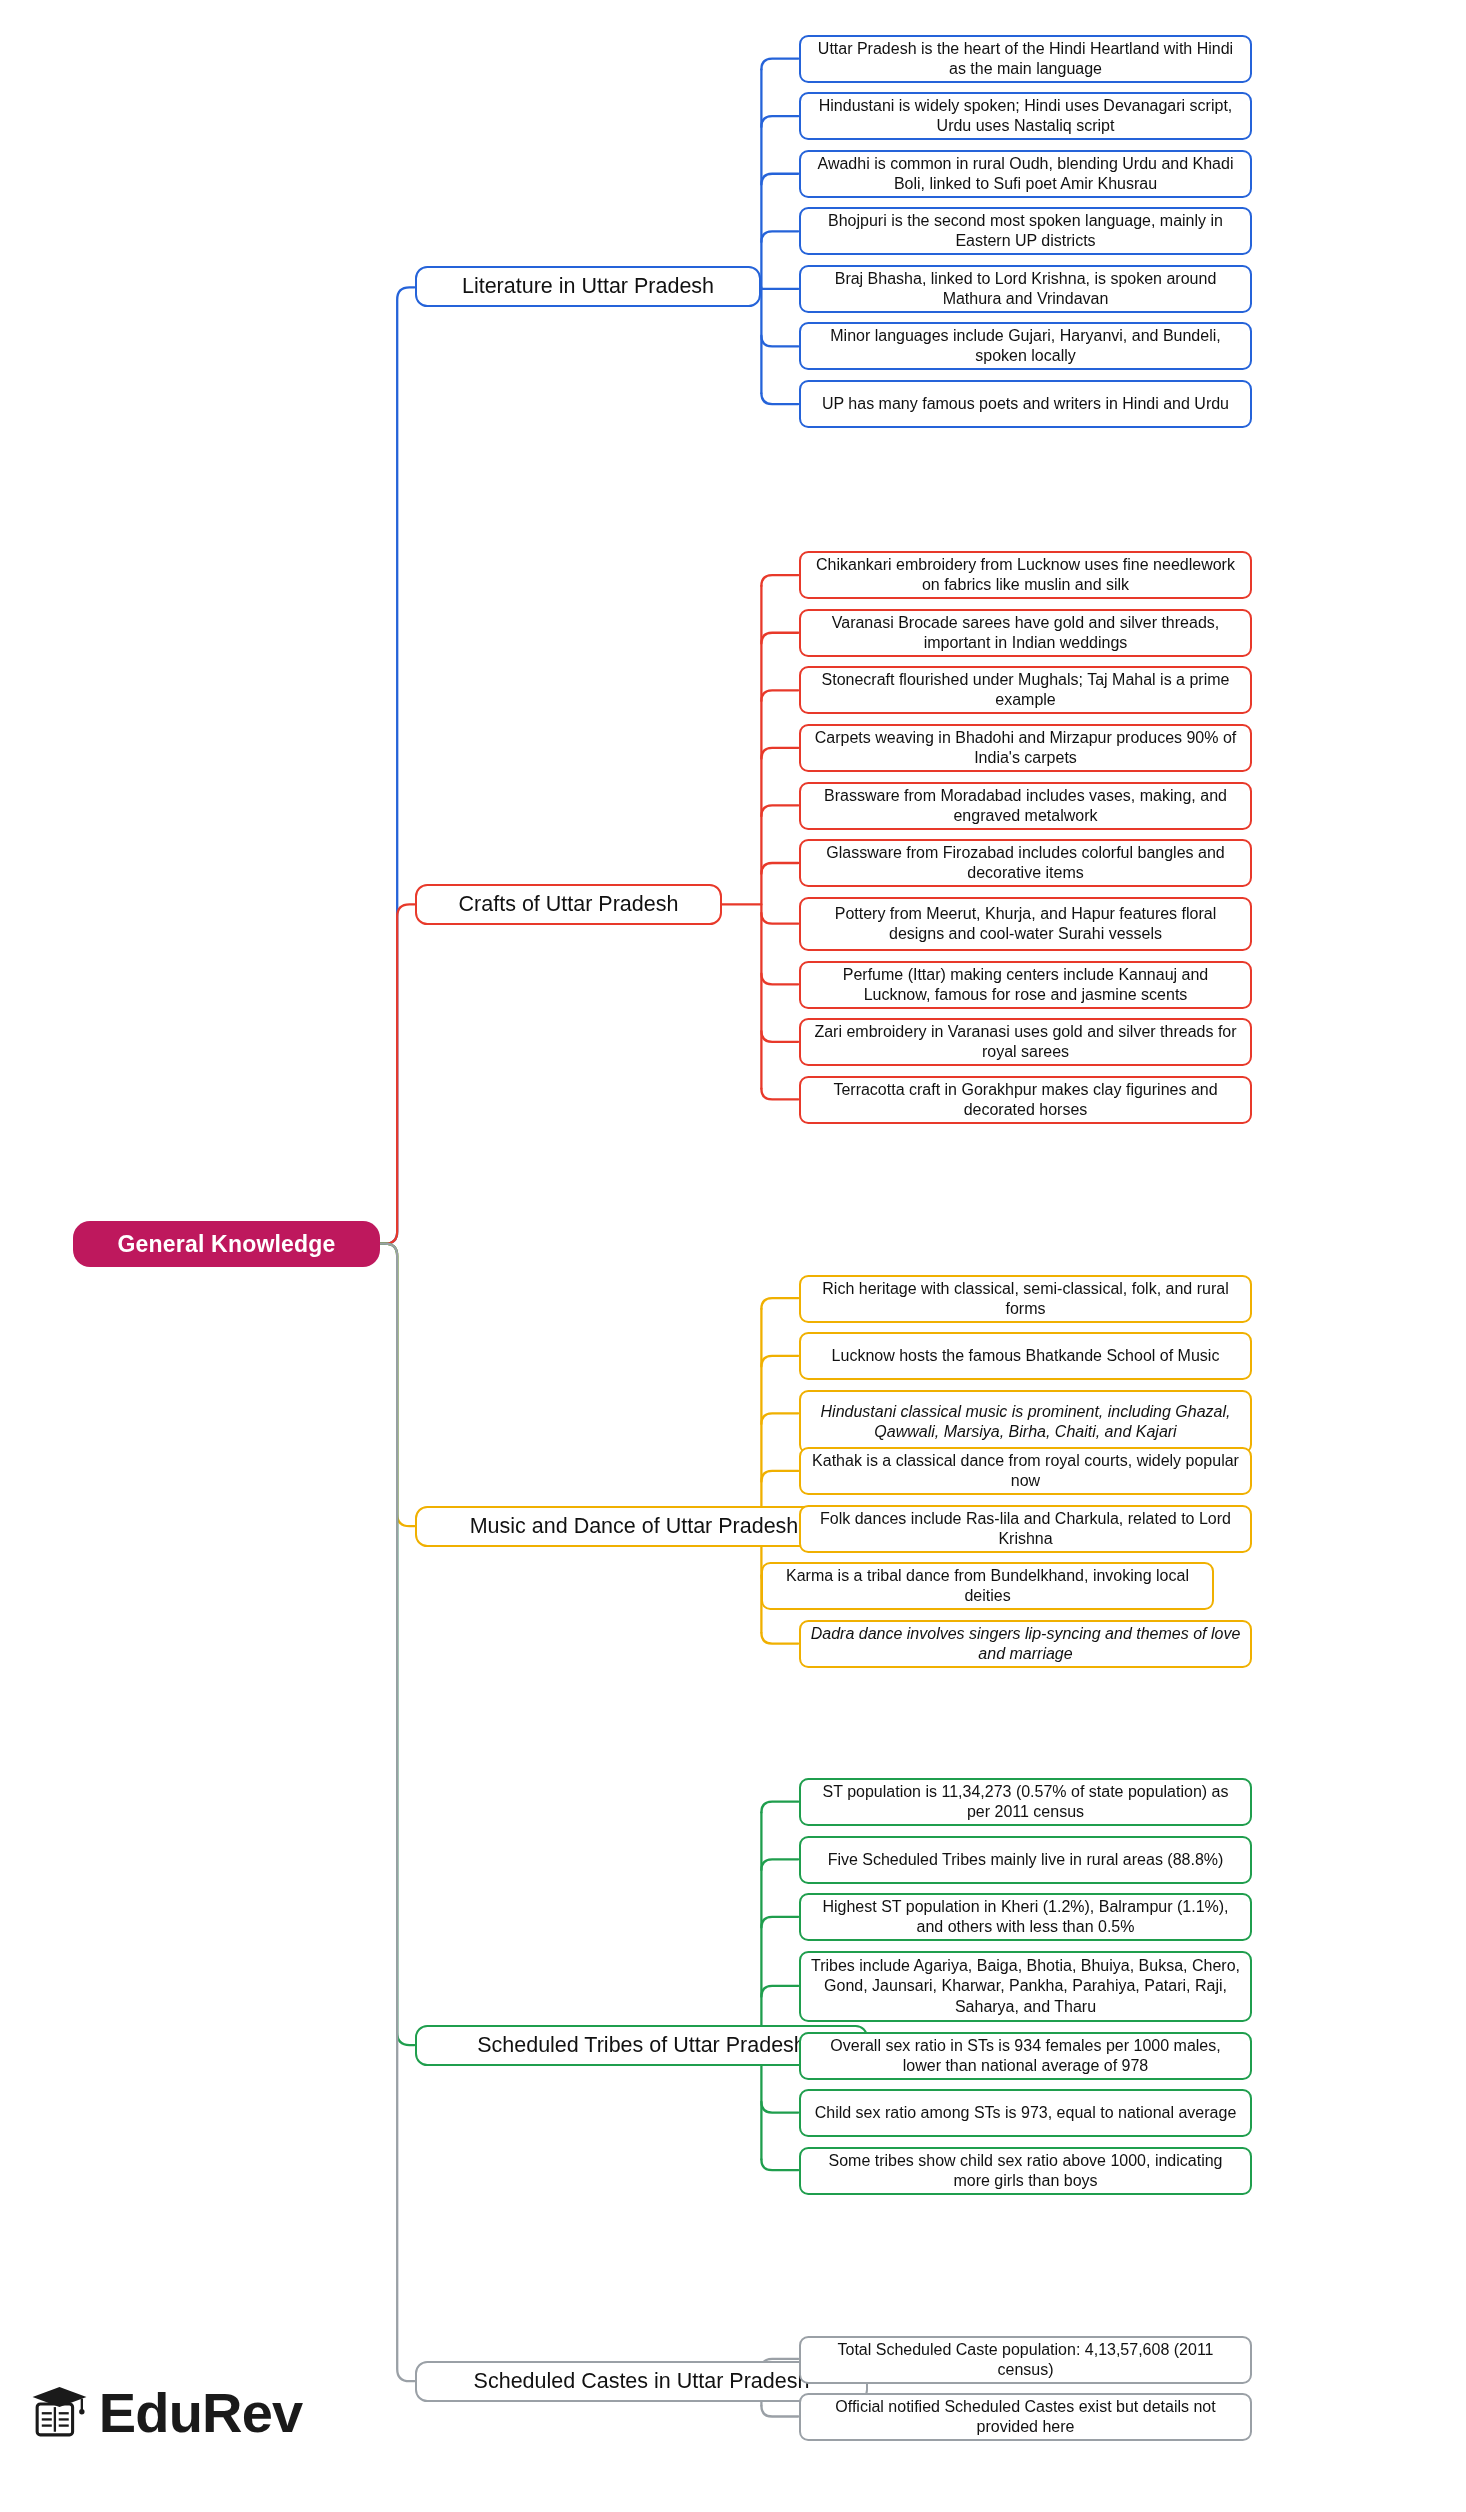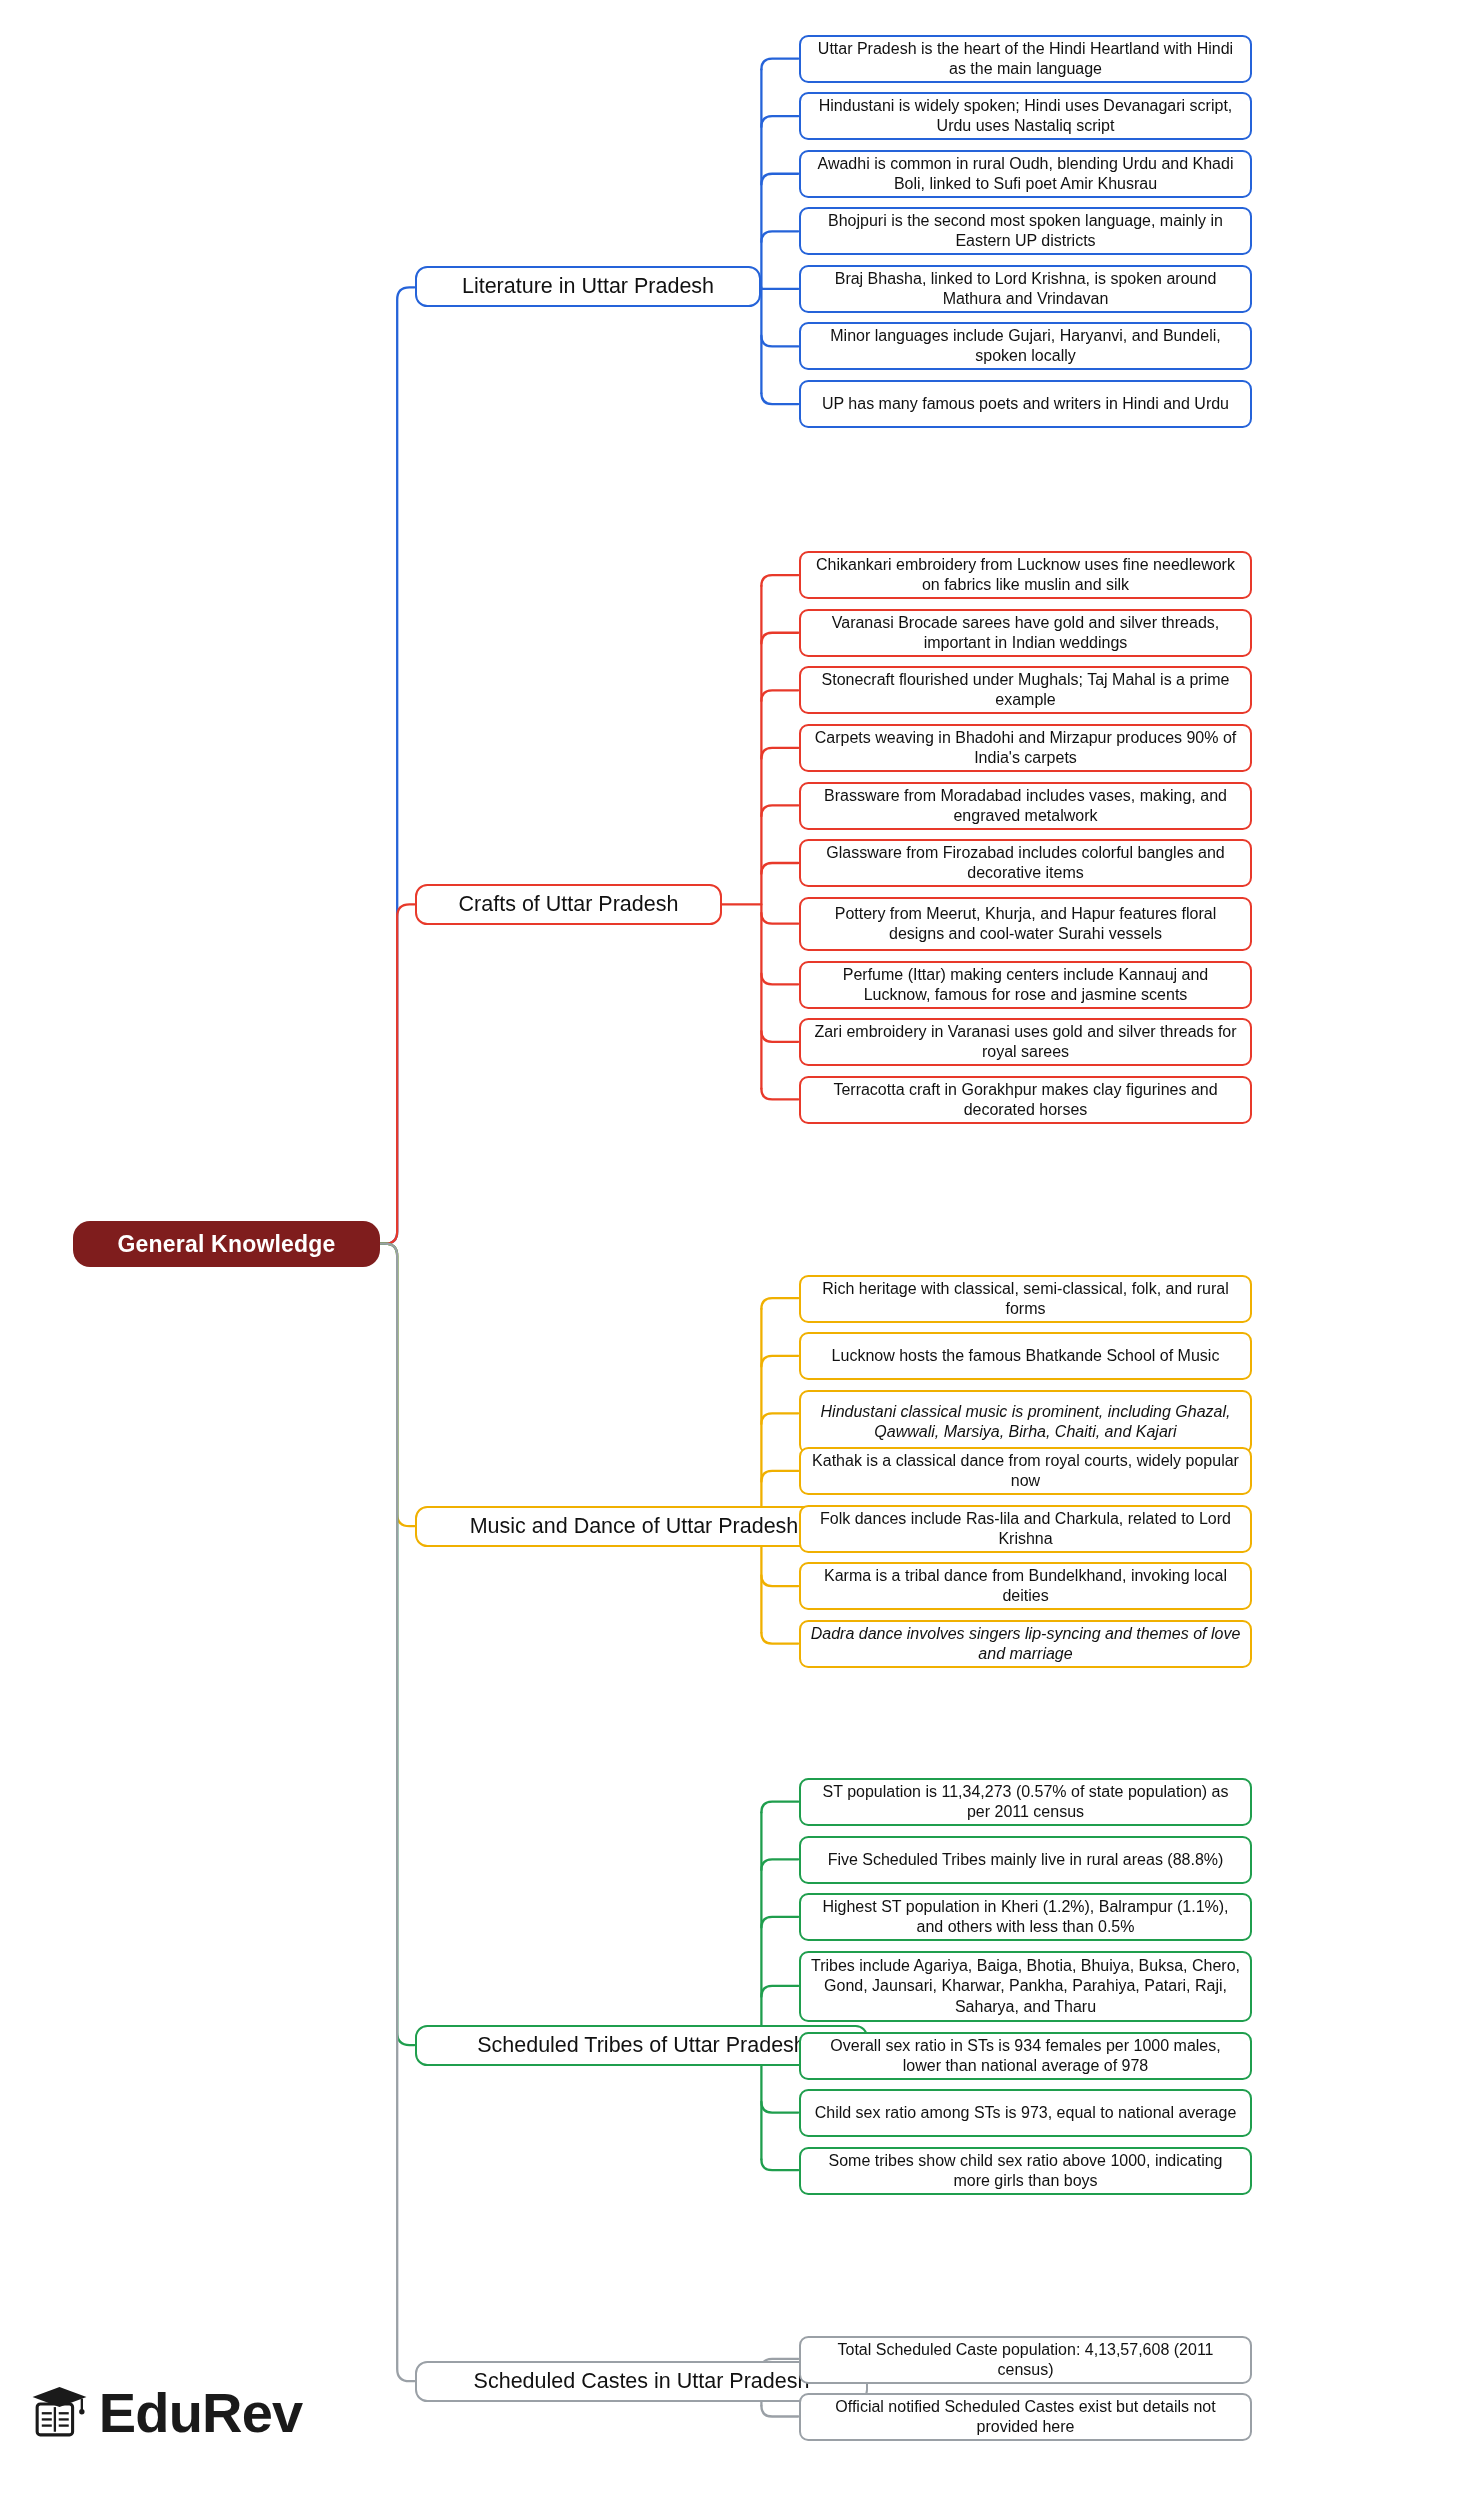--- a/index.html
+++ b/index.html
@@ -30,21 +30,21 @@
   .node {
     position: absolute;
     box-sizing: border-box;
     display: flex;
     align-items: center;
     justify-content: center;
     text-align: center;
     background: #ffffff;
   }
   .root-node {
-    background: #7f1d1d;
+    background: #be185d;
     color: #ffffff;
     border-radius: 17px;
     font-size: 23px;
     font-weight: bold;
     padding: 7.7px 17px;
     letter-spacing: 0.2px;
   }
   .branch-node {
     border: 2.3px solid #000;
     border-radius: 12.3px;
@@ -157,21 +157,21 @@
       <div class="node leaf-node" style="left: 799px; top: 897px; width: 453px; height: 54px; border-color: rgb(232, 57, 42);">Pottery from Meerut, Khurja, and Hapur features floral designs and cool-water Surahi vessels</div>
       <div class="node leaf-node" style="left: 799px; top: 961px; width: 453px; height: 48px; border-color: rgb(232, 57, 42);">Perfume (Ittar) making centers include Kannauj and Lucknow, famous for rose and jasmine scents</div>
       <div class="node leaf-node" style="left: 799px; top: 1018px; width: 453px; height: 48px; border-color: rgb(232, 57, 42);">Zari embroidery in Varanasi uses gold and silver threads for royal sarees</div>
       <div class="node leaf-node" style="left: 799px; top: 1076px; width: 453px; height: 48px; border-color: rgb(232, 57, 42);">Terracotta craft in Gorakhpur makes clay figurines and decorated horses</div>
       <div class="node branch-node" style="left: 415px; top: 1506px; width: 438px; height: 41px; border-color: rgb(240, 176, 0);">Music and Dance of Uttar Pradesh</div>
       <div class="node leaf-node" style="left: 799px; top: 1275px; width: 453px; height: 48px; border-color: rgb(240, 176, 0);">Rich heritage with classical, semi-classical, folk, and rural forms</div>
       <div class="node leaf-node" style="left: 799px; top: 1332px; width: 453px; height: 48px; border-color: rgb(240, 176, 0);">Lucknow hosts the famous Bhatkande School of Music</div>
       <div class="node leaf-node" style="left: 799px; top: 1390px; width: 453px; height: 64px; border-color: rgb(240, 176, 0); font-style: italic;">Hindustani classical music is prominent, including Ghazal, Qawwali, Marsiya, Birha, Chaiti, and Kajari</div>
       <div class="node leaf-node" style="left: 799px; top: 1447px; width: 453px; height: 48px; border-color: rgb(240, 176, 0);">Kathak is a classical dance from royal courts, widely popular now</div>
       <div class="node leaf-node" style="left: 799px; top: 1505px; width: 453px; height: 48px; border-color: rgb(240, 176, 0);">Folk dances include Ras-lila and Charkula, related to Lord Krishna</div>
-      <div class="node leaf-node" style="left: 799px; top: 1562px; width: 453px; height: 48px; border-color: rgb(240, 176, 0);">Karma is a tribal dance from Bundelkhand, invoking local deities</div>
+      <div class="node leaf-node" style="left: 761px; top: 1562px; width: 453px; height: 48px; border-color: rgb(240, 176, 0);">Karma is a tribal dance from Bundelkhand, invoking local deities</div>
       <div class="node leaf-node" style="left: 799px; top: 1620px; width: 453px; height: 48px; border-color: rgb(240, 176, 0); font-style: italic;">Dadra dance involves singers lip-syncing and themes of love and marriage</div>
       <div class="node branch-node" style="left: 415px; top: 2025px; width: 453px; height: 41px; border-color: rgb(31, 158, 77);">Scheduled Tribes of Uttar Pradesh</div>
       <div class="node leaf-node" style="left: 799px; top: 1778px; width: 453px; height: 48px; border-color: rgb(31, 158, 77);">ST population is 11,34,273 (0.57% of state population) as per 2011 census</div>
       <div class="node leaf-node" style="left: 799px; top: 1836px; width: 453px; height: 48px; border-color: rgb(31, 158, 77);">Five Scheduled Tribes mainly live in rural areas (88.8%)</div>
       <div class="node leaf-node" style="left: 799px; top: 1893px; width: 453px; height: 48px; border-color: rgb(31, 158, 77);">Highest ST population in Kheri (1.2%), Balrampur (1.1%), and others with less than 0.5%</div>
       <div class="node leaf-node" style="left: 799px; top: 1951px; width: 453px; height: 71px; border-color: rgb(31, 158, 77);">Tribes include Agariya, Baiga, Bhotia, Bhuiya, Buksa, Chero, Gond, Jaunsari, Kharwar, Pankha, Parahiya, Patari, Raji, Saharya, and Tharu</div>
       <div class="node leaf-node" style="left: 799px; top: 2032px; width: 453px; height: 48px; border-color: rgb(31, 158, 77);">Overall sex ratio in STs is 934 females per 1000 males, lower than national average of 978</div>
       <div class="node leaf-node" style="left: 799px; top: 2089px; width: 453px; height: 48px; border-color: rgb(31, 158, 77);">Child sex ratio among STs is 973, equal to national average</div>
       <div class="node leaf-node" style="left: 799px; top: 2147px; width: 453px; height: 48px; border-color: rgb(31, 158, 77);">Some tribes show child sex ratio above 1000, indicating more girls than boys</div>
       <div class="node branch-node" style="left: 415px; top: 2361px; width: 453px; height: 41px; border-color: rgb(154, 160, 166);">Scheduled Castes in Uttar Pradesh</div>

